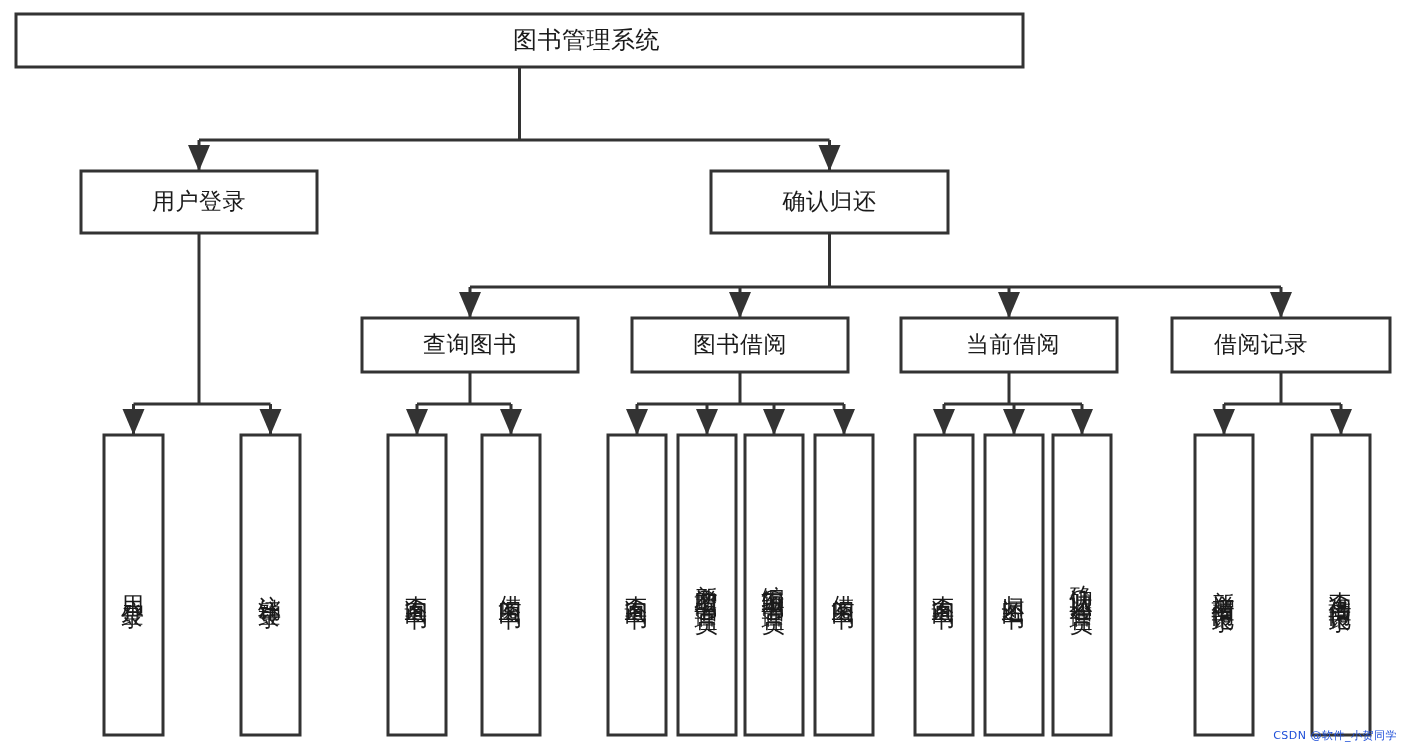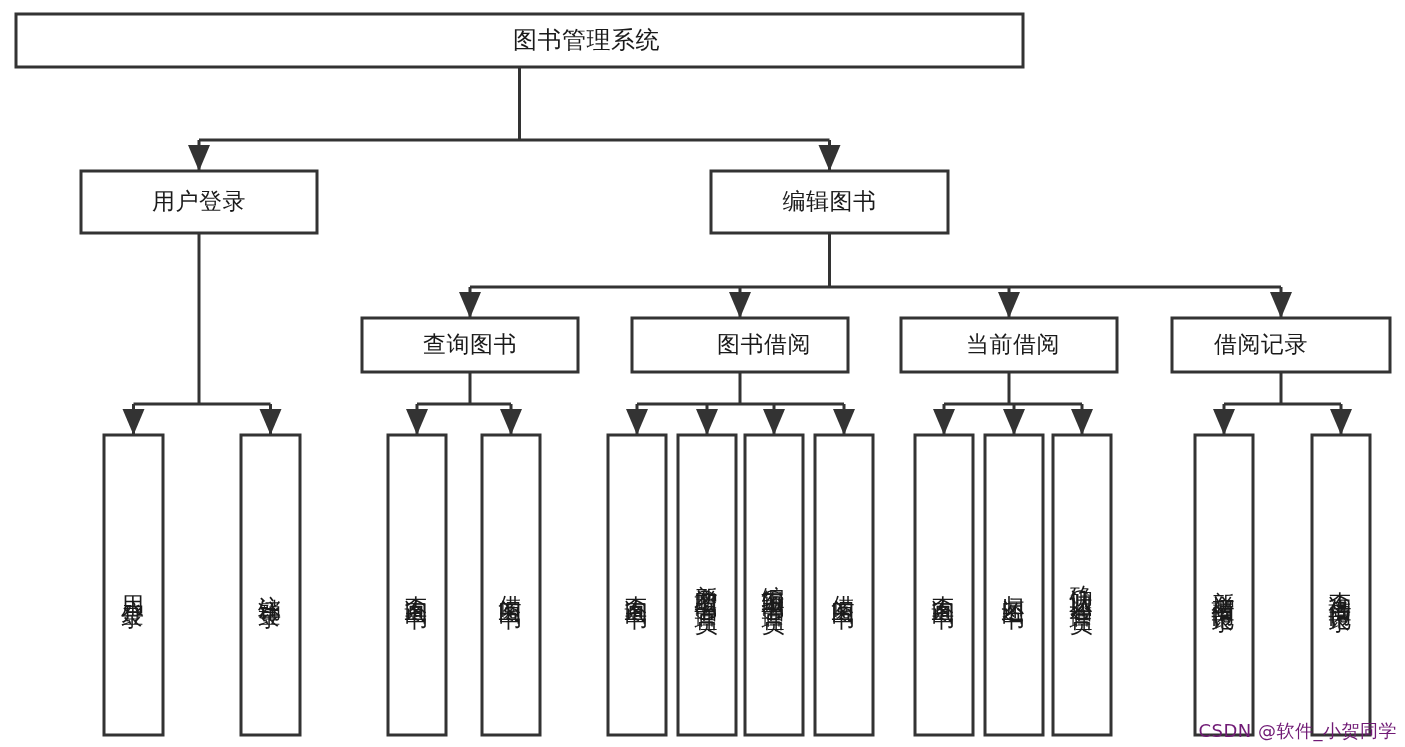--- a/index.html
+++ b/index.html
@@ -64,22 +64,22 @@
     justify-content: center;
     align-items: center;
   }
   .node-label.root-title {
     font-size: 24px;
   }
   #watermark {
     position: absolute;
     right: 8px;
     bottom: 4px;
-    font-size: 18px;
-    color: #701a75;
+    font-size: 11px;
+    color: #1d4ed8;
     letter-spacing: 0.5px;
     white-space: nowrap;
     font-family: "DejaVu Sans", "Liberation Sans", sans-serif;
   }
 </style>
 </head>
 <body>
 
 <div id="diagram-root">
 
@@ -158,23 +158,23 @@
         <rect x="985" y="435" width="58" height="300" class="node-box"></rect>
         <rect x="1053" y="435" width="58" height="300" class="node-box"></rect>
         <rect x="1195" y="435" width="58" height="300" class="node-box"></rect>
         <rect x="1312" y="435" width="58" height="300" class="node-box"></rect>
       </g>
   </svg>
 
   <div id="labels-layer">
       <div class="node-label horizontal root-title" style="left: 16px; top: 14px; width: 1141px; height: 53px;">图书管理系统</div>
       <div class="node-label horizontal" style="left: 81px; top: 171px; width: 236px; height: 62px;">用户登录</div>
-      <div class="node-label horizontal" style="left: 711px; top: 171px; width: 237px; height: 62px;">编辑图书</div>
+      <div class="node-label horizontal" style="left: 711px; top: 171px; width: 237px; height: 62px;">确认归还</div>
       <div class="node-label horizontal" style="left: 362px; top: 318px; width: 216px; height: 54px;">查询图书</div>
-      <div class="node-label horizontal" style="left: 632px; top: 318px; width: 216px; height: 54px; margin-left: 24px;">图书借阅</div>
+      <div class="node-label horizontal" style="left: 632px; top: 318px; width: 216px; height: 54px;">图书借阅</div>
       <div class="node-label horizontal" style="left: 901px; top: 318px; width: 216px; height: 54px; padding-left: 8px;">当前借阅</div>
       <div class="node-label horizontal" style="left: 1172px; top: 318px; width: 178px; height: 54px;">借阅记录</div>
       <div class="node-label vertical" style="left: 104px; top: 435px; width: 59px; height: 300px;">用户登录</div>
       <div class="node-label vertical" style="left: 241px; top: 435px; width: 59px; height: 300px;">注销登录</div>
       <div class="node-label vertical" style="left: 388px; top: 435px; width: 58px; height: 300px;">查询图书</div>
       <div class="node-label vertical" style="left: 482px; top: 435px; width: 58px; height: 300px;">借阅图书</div>
       <div class="node-label vertical" style="left: 608px; top: 435px; width: 58px; height: 300px;">查询图书</div>
       <div class="node-label vertical" style="left: 678px; top: 435px; width: 58px; height: 300px;">新增图书（管理员）</div>
       <div class="node-label vertical" style="left: 745px; top: 435px; width: 58px; height: 300px;">编辑图书（管理员）</div>
       <div class="node-label vertical" style="left: 815px; top: 435px; width: 58px; height: 300px;">借阅图书</div>

